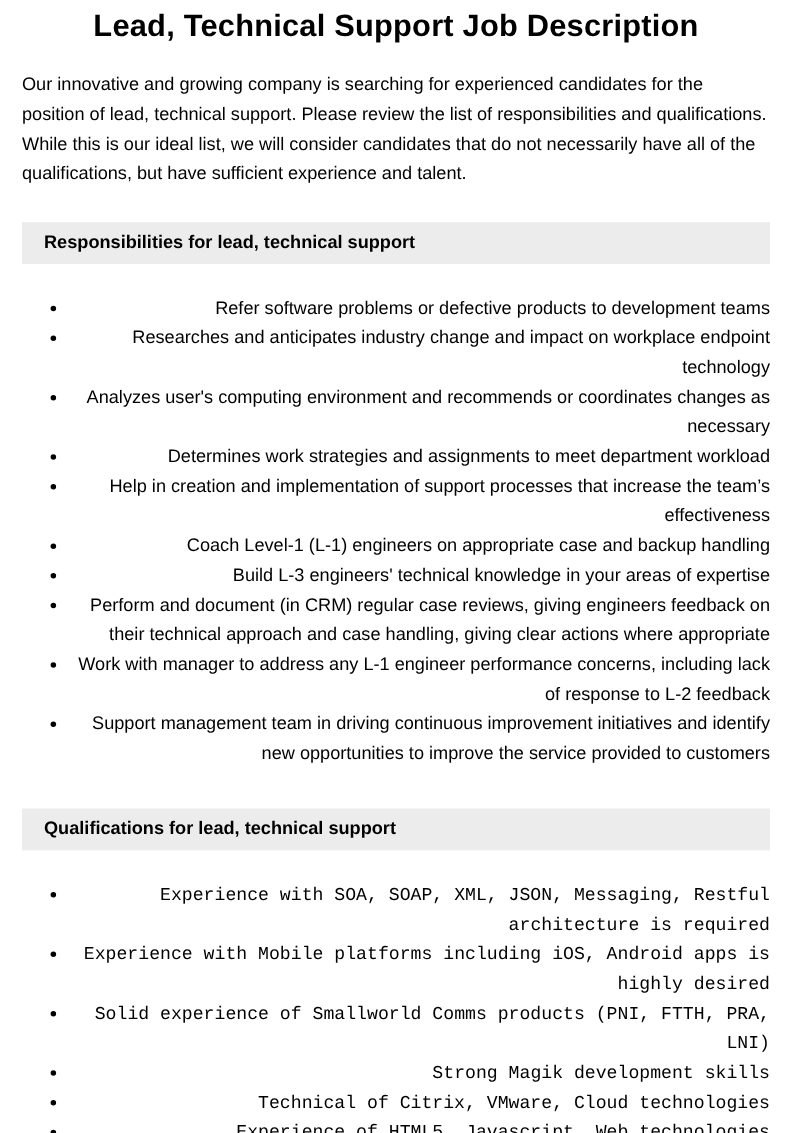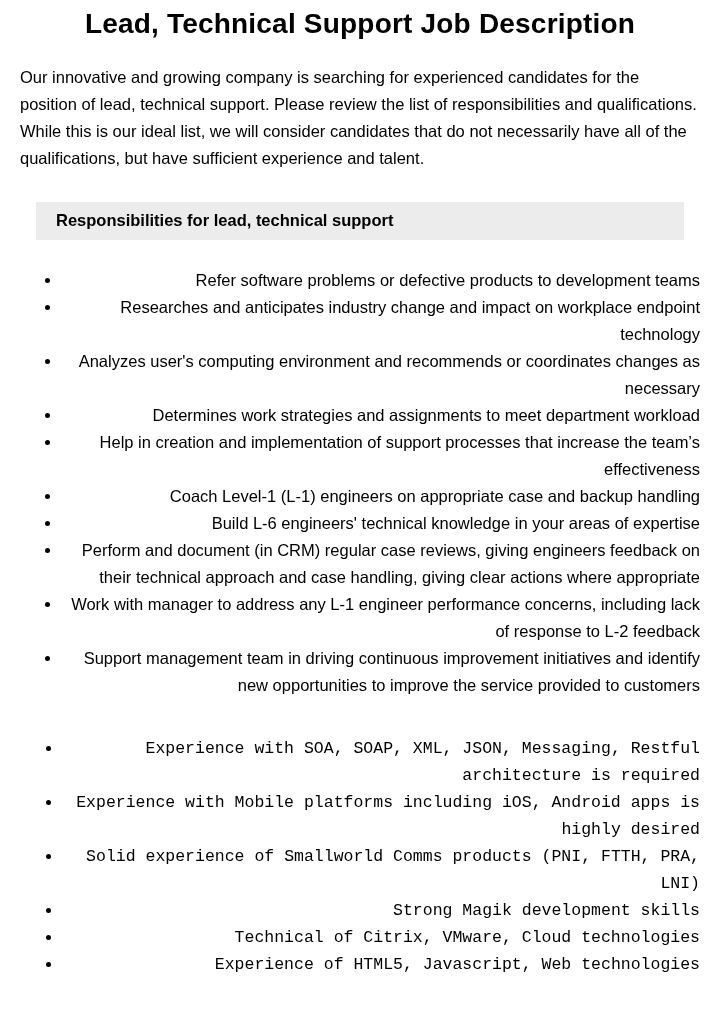--- a/index.html
+++ b/index.html
@@ -25,21 +25,21 @@
   .intro {
     font-size: 16.5px;
     line-height: 27px;
     margin: 0 0 30px 0;
   }
   .section-bar {
     background: #ececec;
     font-size: 16.5px;
     font-weight: 700;
     padding: 9px 20px 10px 20px;
-    margin: 16px;
+    margin: 0;
   }
   ul.job-list {
     margin: 27px 0 36px 0;
     padding: 0 0 0 42px;
     font-size: 16.5px;
     line-height: 27px;
     list-style-type: disc;
     text-align: right;
   }
   ul.job-list li {
@@ -64,26 +64,29 @@
     <span>Responsibilities for lead, technical support</span>
   </div>
 
   <ul class="job-list">
     <li>Refer software problems or defective products to development teams</li>
     <li>Researches and anticipates industry change and impact on workplace endpoint technology</li>
     <li>Analyzes user's computing environment and recommends or coordinates changes as necessary</li>
     <li>Determines work strategies and assignments to meet department workload</li>
     <li>Help in creation and implementation of support processes that increase the team’s effectiveness</li>
     <li>Coach Level-1 (L-1) engineers on appropriate case and backup handling</li>
-    <li>Build L-6 engineers' technical knowledge in your areas of expertise</li>
+    <li>Build L-3 engineers' technical knowledge in your areas of expertise</li>
     <li>Perform and document (in CRM) regular case reviews, giving engineers feedback on their technical approach and case handling, giving clear actions where appropriate</li>
     <li>Work with manager to address any L-1 engineer performance concerns, including lack of response to L-2 feedback</li>
     <li>Support management team in driving continuous improvement initiatives and identify new opportunities to improve the service provided to customers</li>
   </ul>
 
+  <div class="section-bar">
+    <span>Qualifications for lead, technical support</span>
+  </div>
 
   <ul class="job-list last">
     <li>Experience with SOA, SOAP, XML, JSON, Messaging, Restful architecture is required</li>
     <li>Experience with Mobile platforms including iOS, Android apps is highly desired</li>
     <li>Solid experience of Smallworld Comms products (PNI, FTTH, PRA, LNI)</li>
     <li>Strong Magik development skills</li>
     <li>Technical of Citrix, VMware, Cloud technologies</li>
     <li>Experience of HTML5, Javascript, Web technologies</li>
   </ul>
 

